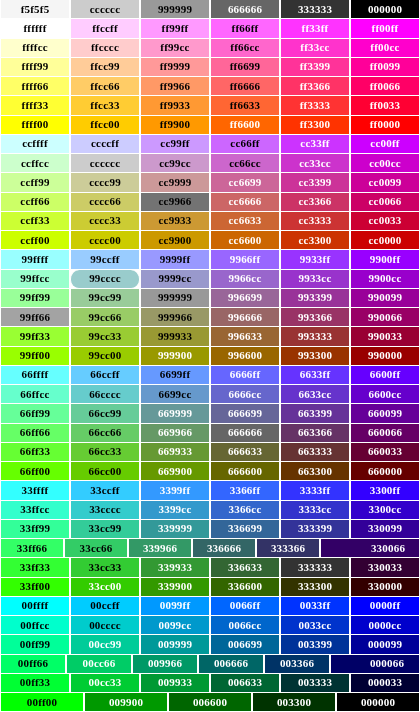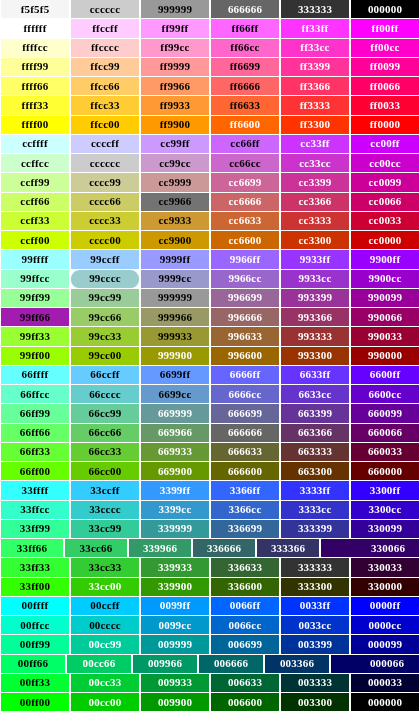--- a/index.html
+++ b/index.html
@@ -167,21 +167,21 @@
     </div>
     <div class="row">
       <div class="cell light" style="background-color: rgb(153, 255, 153);">99ff99</div>
       <div class="cell light" style="background-color: rgb(153, 204, 153);">99cc99</div>
       <div class="cell light" style="background-color: rgb(153, 153, 153);">999999</div>
       <div class="cell dark" style="background-color: rgb(153, 102, 153);">996699</div>
       <div class="cell dark" style="background-color: rgb(153, 51, 153);">993399</div>
       <div class="cell dark" style="background-color: rgb(153, 0, 153);">990099</div>
     </div>
     <div class="row">
-      <div class="cell light" style="background-color: #a21caf;">99ff66</div>
+      <div class="cell light" style="background-color: #a3a3a3;">99ff66</div>
       <div class="cell light" style="background-color: rgb(153, 204, 102);">99cc66</div>
       <div class="cell light" style="background-color: rgb(153, 153, 102);">999966</div>
       <div class="cell dark" style="background-color: rgb(153, 102, 102);">996666</div>
       <div class="cell dark" style="background-color: rgb(153, 51, 102);">993366</div>
       <div class="cell dark" style="background-color: rgb(153, 0, 102);">990066</div>
     </div>
     <div class="row">
       <div class="cell light" style="background-color: rgb(153, 255, 51);">99ff33</div>
       <div class="cell light" style="background-color: rgb(153, 204, 51);">99cc33</div>
       <div class="cell light" style="background-color: rgb(153, 153, 51);">999933</div>
@@ -328,19 +328,18 @@
     <div class="row">
       <div class="cell light" style="background-color: rgb(0, 255, 51);">00ff33</div>
       <div class="cell dark" style="background-color: rgb(0, 204, 51);">00cc33</div>
       <div class="cell dark" style="background-color: rgb(0, 153, 51);">009933</div>
       <div class="cell dark" style="background-color: rgb(0, 102, 51);">006633</div>
       <div class="cell dark" style="background-color: rgb(0, 51, 51);">003333</div>
       <div class="cell dark" style="background-color: rgb(0, 0, 51);">000033</div>
     </div>
     <div class="row">
       <div class="cell light" style="background-color: rgb(0, 255, 0);">00ff00</div>
-      <div class="cell dark" style="background-color: rgb(0, 204, 0);">00cc00</div>
       <div class="cell dark" style="background-color: rgb(0, 153, 0);">009900</div>
       <div class="cell dark" style="background-color: rgb(0, 102, 0);">006600</div>
       <div class="cell dark" style="background-color: rgb(0, 51, 0);">003300</div>
       <div class="cell dark" style="background-color: rgb(0, 0, 0);">000000</div>
     </div>
   </div>
 
 </body></html>

